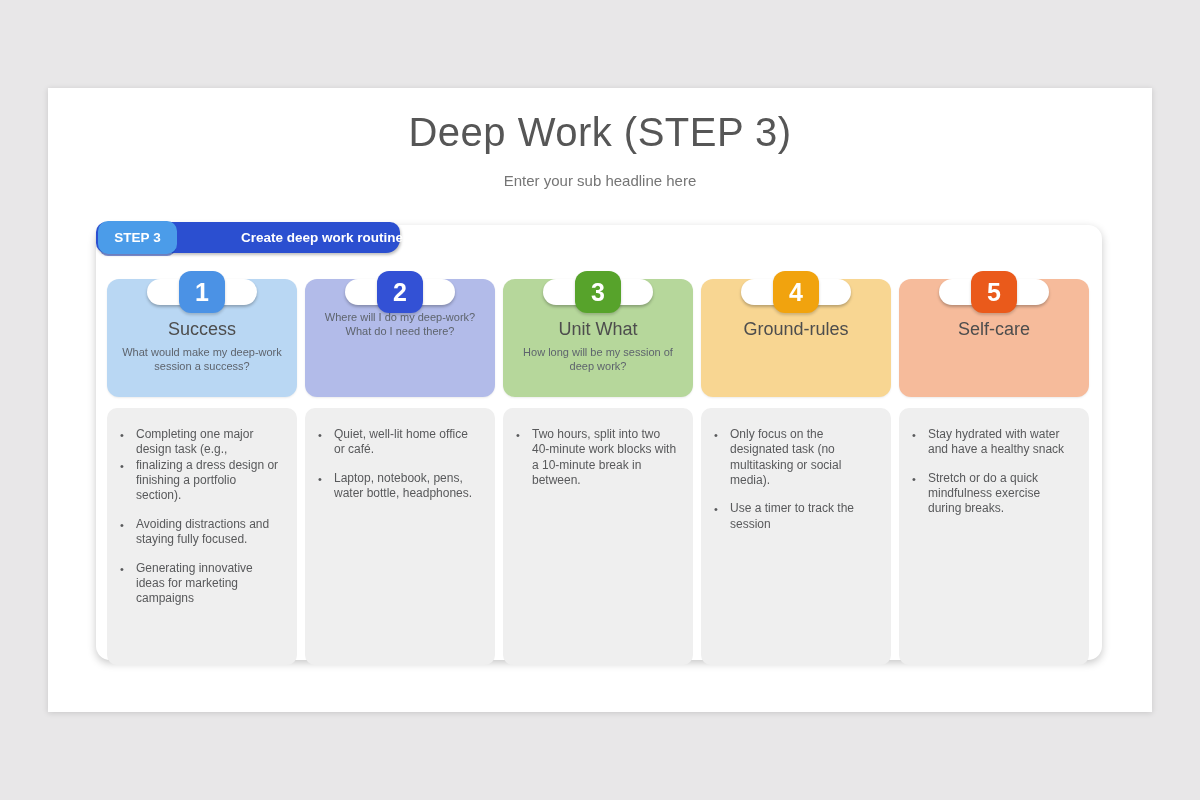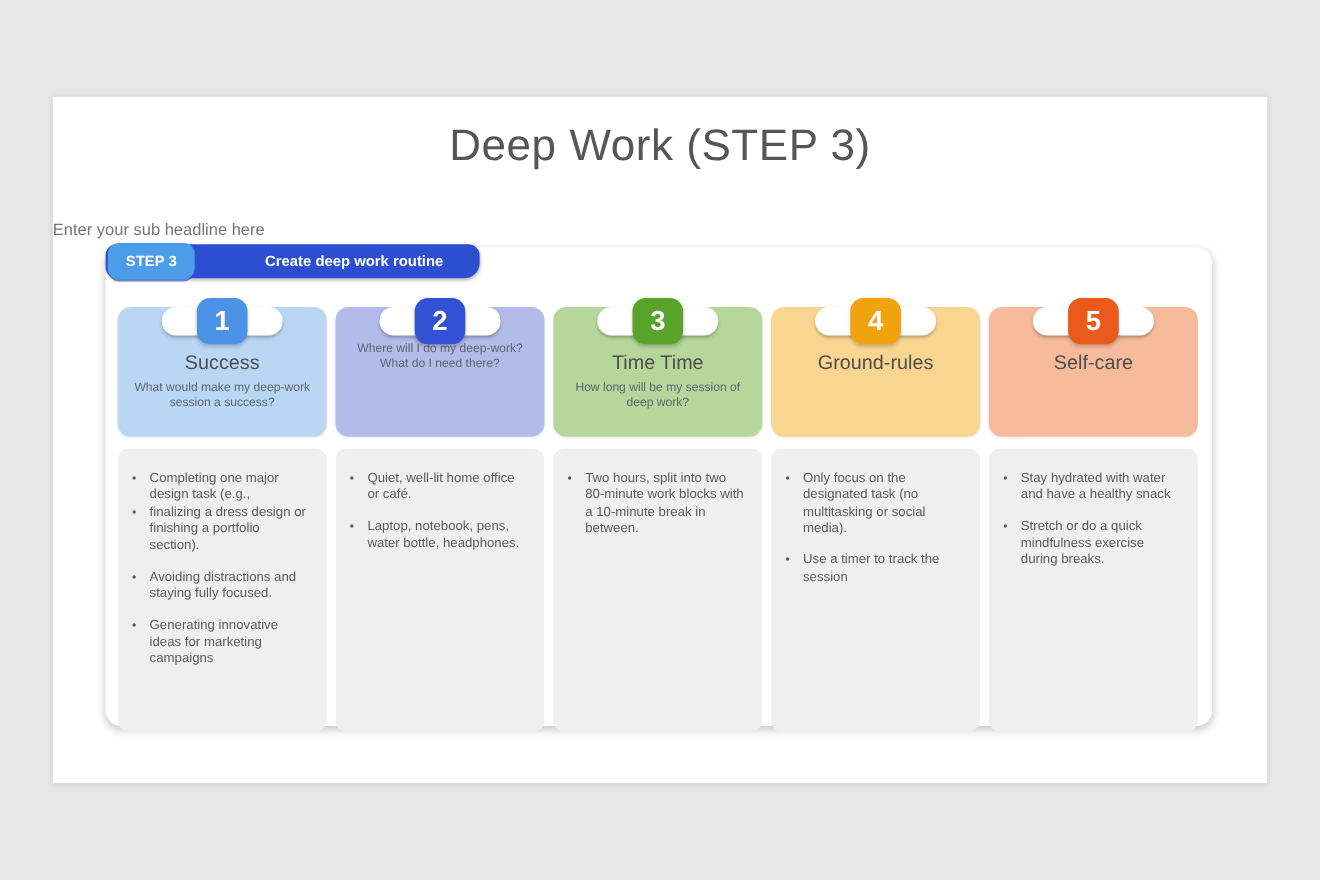--- a/index.html
+++ b/index.html
@@ -11,32 +11,32 @@
   .stage{position:relative;width:1200px;height:800px;}
   .slide{
     position:absolute;left:48px;top:88px;width:1104px;height:624px;
     background:#ffffff;box-shadow:0 1px 6px rgba(0,0,0,.14);
   }
   .page-title{
     position:absolute;top:22px;left:0;width:100%;text-align:center;
     font-size:40px;color:#565656;letter-spacing:.5px;
   }
   .page-subtitle{
-    position:absolute;top:84px;left:0;width:100%;text-align:left;
-    font-size:15px;color:#757575;margin-top:29px;
+    position:absolute;top:84px;left:0;width:100%;text-align:center;
+    font-size:15px;color:#757575;
   }
   .panel{
     position:absolute;left:48px;top:137px;width:1006px;height:435px;
     background:#ffffff;border-radius:14px;
     box-shadow:0 3px 8px rgba(0,0,0,.22);
   }
   
   .banner{position:absolute;left:48px;top:133px;width:366px;height:34px;z-index:5;}
   .banner-bar{
-    position:absolute;left:0;top:1px;width:340px;height:31px;
+    position:absolute;left:0;top:1px;width:304px;height:31px;
     background:#2b4fd0;border-radius:10px 10px 14px 10px;
     box-shadow:1px 2px 3px rgba(0,0,0,.25);
   }
   .banner-bar-text{
     position:absolute;left:90px;top:0;width:272px;height:31px;
     line-height:31px;text-align:center;color:#ffffff;
     font-size:13.5px;font-weight:bold;
   }
   .banner-tab{
     position:absolute;left:2px;top:0;width:79px;height:33px;
@@ -139,27 +139,27 @@
                 <span class="btext">Laptop, notebook, pens, water bottle, headphones.</span>
               </li>
             </ul>
         </div>
 
         <div class="column">
           <div class="card" style="background: rgb(182, 215, 155);">
             <div class="pill">
               <div class="badge" style="background: rgb(87, 163, 43);"><span>3</span></div>
             </div>
-            <div class="card-title">Time Time</div>
+            <div class="card-title">Unit What</div>
             <div class="card-question">How long will be my session of deep work?</div>
           </div>
           <ul class="list-panel">
               <li class="bullet">
                 <span class="marker">•</span>
-                <span class="btext">Two hours, split into two 80-minute work blocks with a 10-minute break in between.</span>
+                <span class="btext">Two hours, split into two 40-minute work blocks with a 10-minute break in between.</span>
               </li>
             </ul>
         </div>
 
         <div class="column">
           <div class="card" style="background: rgb(248, 214, 146);">
             <div class="pill">
               <div class="badge" style="background: rgb(241, 163, 14);"><span>4</span></div>
             </div>
             <div class="card-title">Ground-rules</div>

